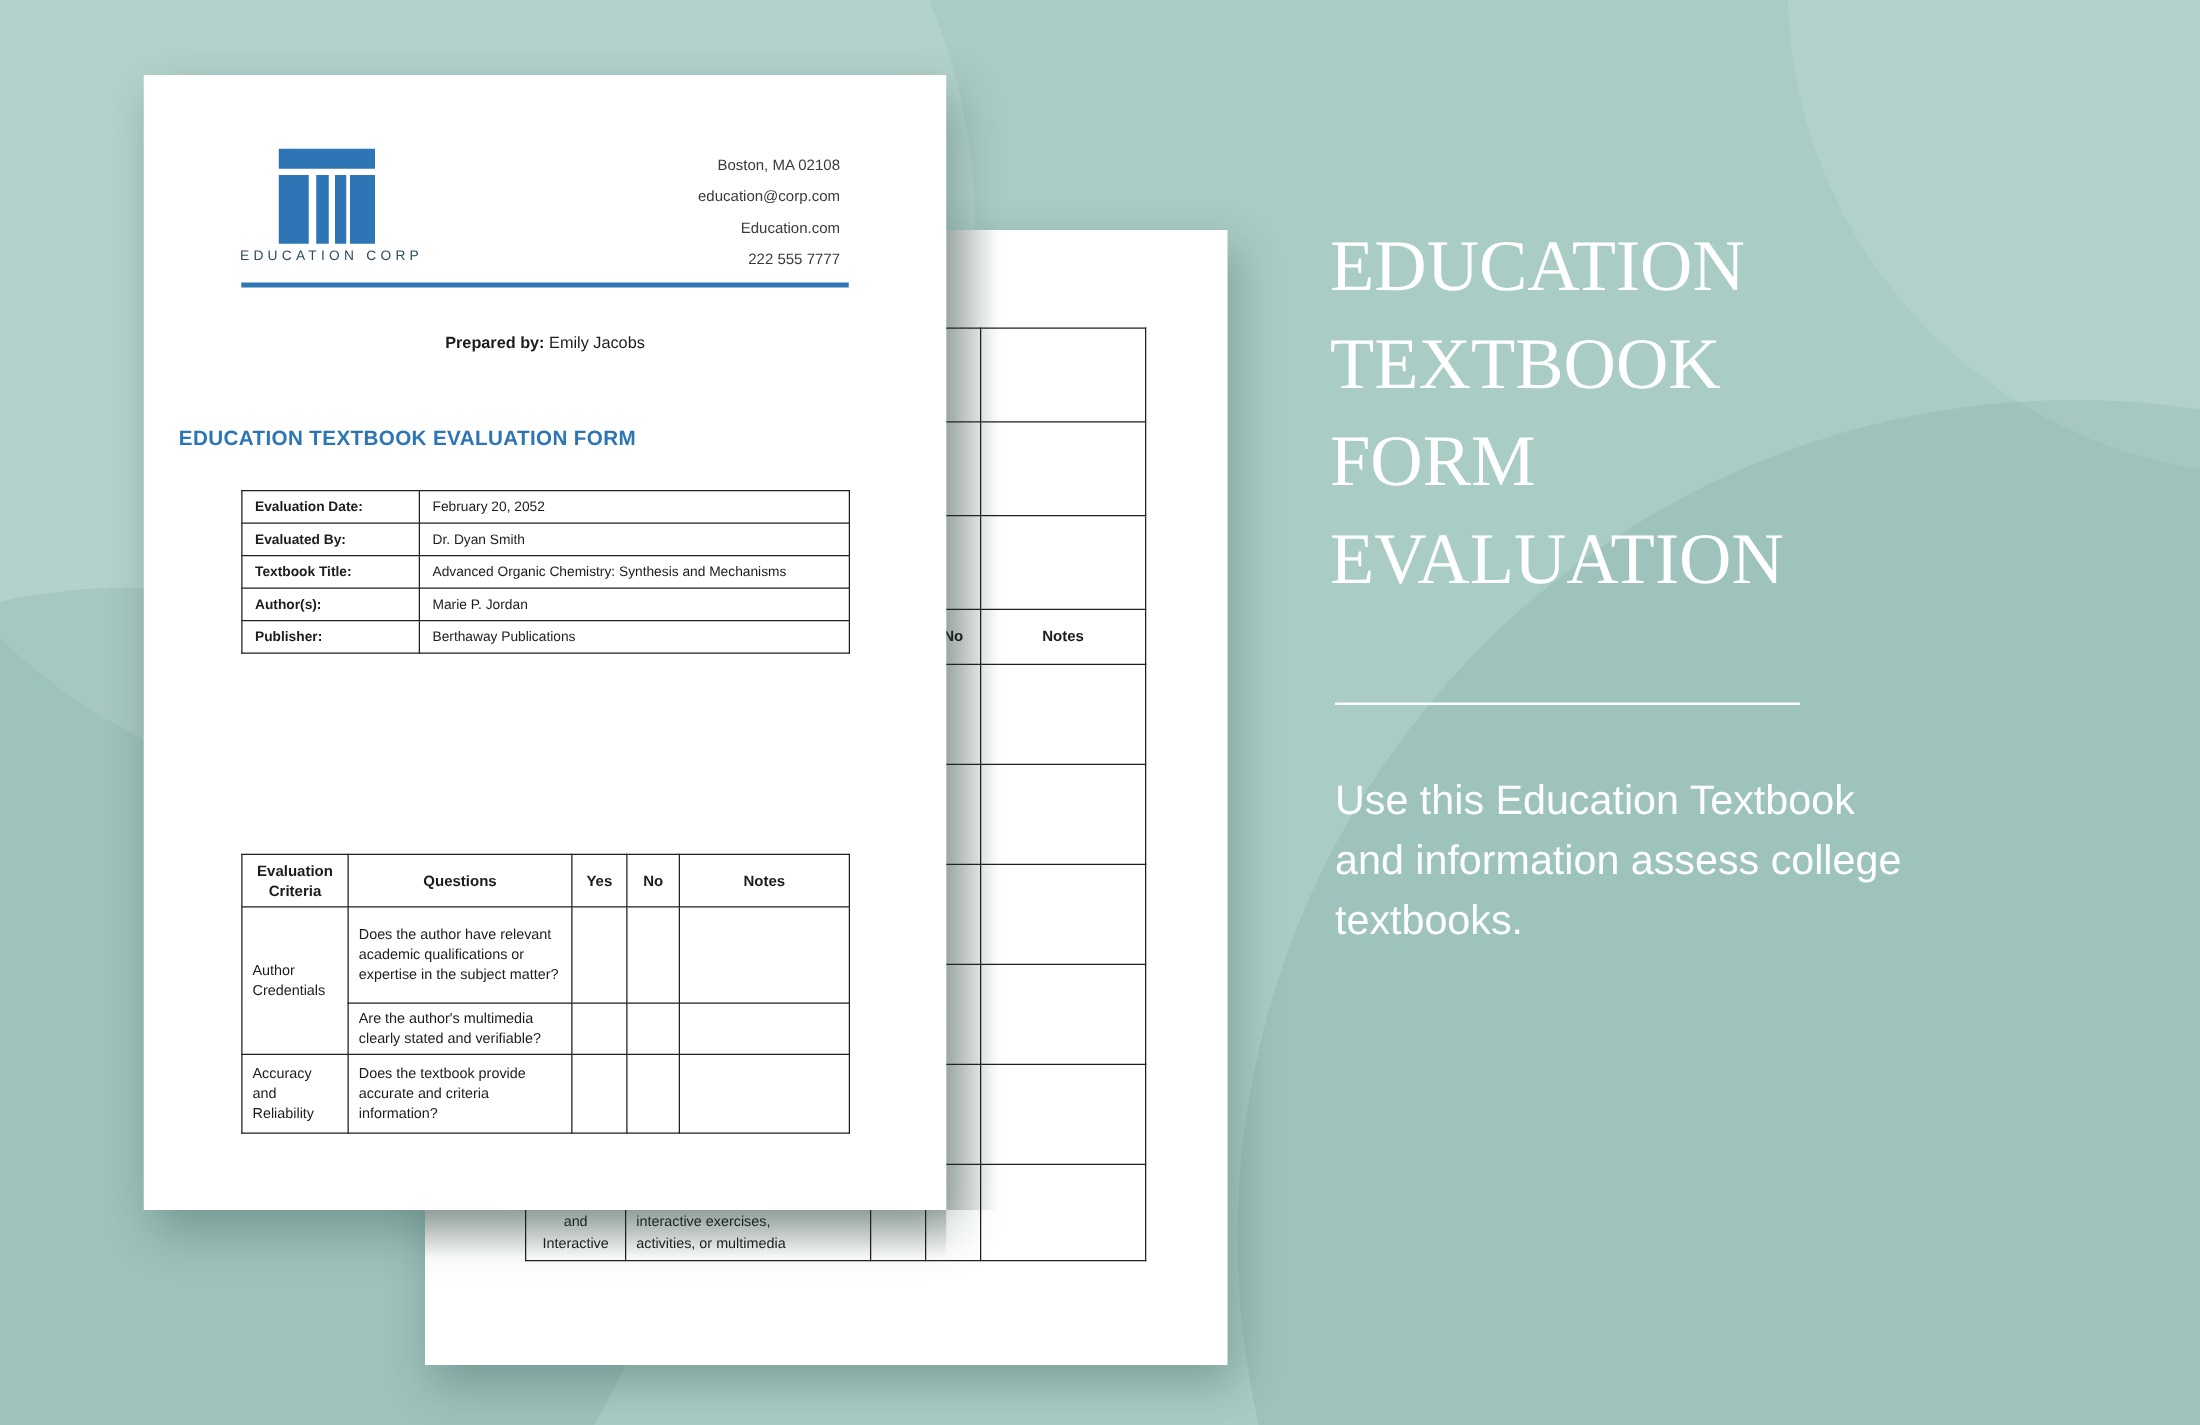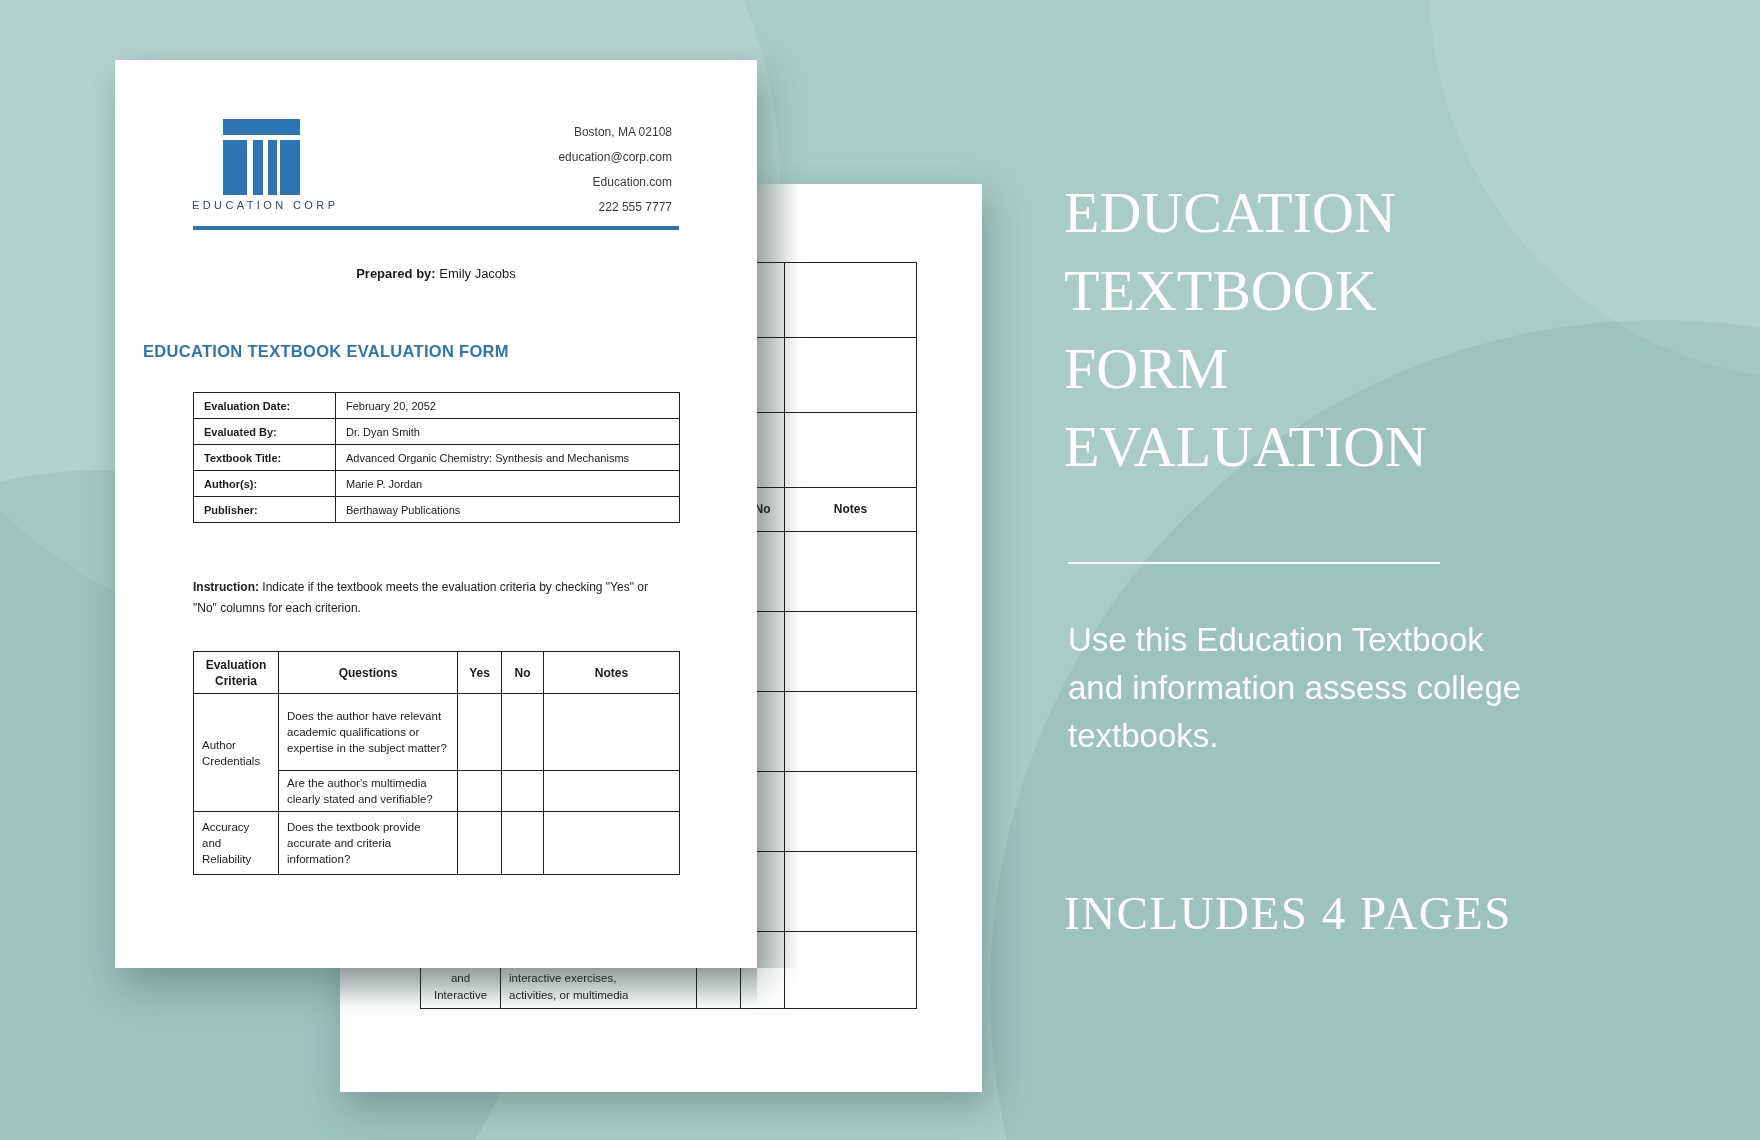--- a/index.html
+++ b/index.html
@@ -58,21 +58,21 @@
   .details-table { position:absolute; left:78px; top:332px; width:486px; table-layout:fixed;
     font-size:11px; color:#1c1c1c; }
   .details-table td { border:1.5px solid #1f1f1f; height:26px; padding:0 10px; vertical-align:middle; }
   .details-table td.lbl { font-weight:bold; }
 
   .instruction { position:absolute; left:78px; top:517px; width:520px;
     font-size:12px; line-height:21px; color:#1c1c1c; }
   .instruction .l1 { white-space:nowrap; }
   .instruction b { font-weight:bold; }
 
-  .criteria-table { position:absolute; left:78px; top:591px; width:486px; table-layout:fixed;
+  .criteria-table { position:absolute; left:78px; top:623px; width:486px; table-layout:fixed;
     font-size:11.5px; line-height:16px; color:#1c1c1c; }
   .criteria-table th, .criteria-table td { border:1.5px solid #1f1f1f; padding:4px 8px; }
   .criteria-table th { font-weight:bold; font-size:12px; text-align:center; vertical-align:middle; }
   .criteria-table td { vertical-align:middle; text-align:left; }
 
   
   #page-2 * { box-sizing:border-box; }
   .back-table { position:absolute; left:80px; top:78px; width:496px; table-layout:fixed;
     font-size:11.5px; line-height:17px; color:#1c1c1c; }
   .back-table td, .back-table th { border:1.5px solid #1f1f1f; padding:0; }
@@ -241,26 +241,20 @@
         <td class="lbl">Author(s):</td>
         <td>Marie P. Jordan</td>
       </tr>
       <tr>
         <td class="lbl">Publisher:</td>
         <td>Berthaway Publications</td>
       </tr>
     </tbody>
       </table>
 
-    <div class="instruction">
-      <div class="l1">
-        <b>Instruction:</b><span> Indicate if the textbook meets the evaluation criteria by checking "Yes" or</span>
-      </div>
-      <div>"No" columns for each criterion.</div>
-    </div>
 
     <table class="criteria-table">
       <colgroup>
         <col style="width:85px">
           <col style="width:179px">
           <col style="width:44px">
           <col style="width:42px">
           <col style="width:136px">
       </colgroup>
       <tbody>
@@ -303,15 +297,14 @@
   </div>
 
   <div class="panel-divider"></div>
 
   <div class="panel-desc">
     <div>Use this Education Textbook</div>
     <div>and information assess college</div>
     <div>textbooks.</div>
   </div>
 
-  <div class="panel-includes">INCLUDES 4 PAGES</div>
 
 </div>
 
 </body></html>

